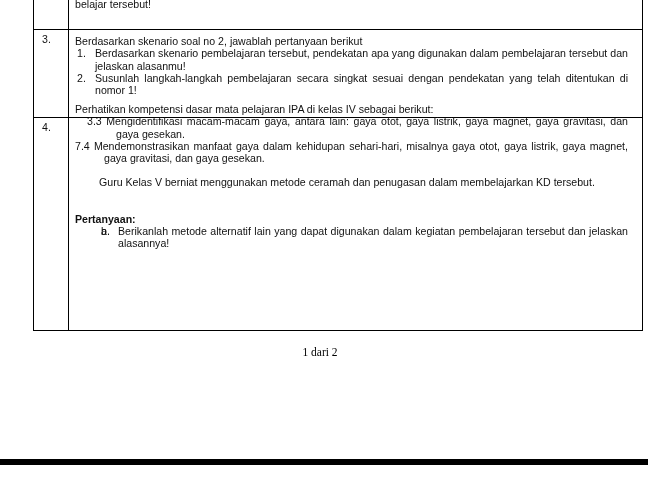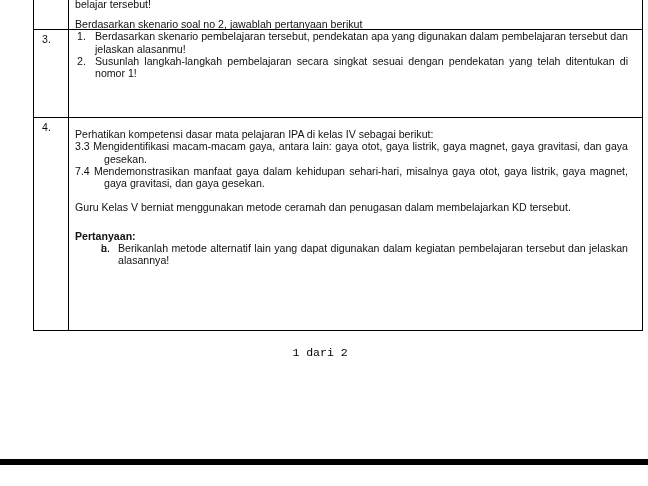--- a/index.html
+++ b/index.html
@@ -18,60 +18,60 @@
   .content p { margin:0; }
   .just { text-align:justify; text-align-last:auto; }
   .item { position:relative; padding-left:20px; }
   .item .mark { position:absolute; left:2px; top:0; }
   .kd { position:relative; padding-left:29px; text-indent:-29px; }
   .qitem { position:relative; padding-left:43px; }
   .qitem .mark { position:absolute; left:26px; top:0; }
   .bold { font-weight:bold; }
   .pagenum {
     position:absolute; left:0; width:640px; top:346px; text-align:center;
-    font-family:Liberation Mono, monospace; font-size:11.5px; color:#000;
+    font-family:Liberation Serif, serif; font-size:11.5px; color:#000;
   }
   .bar { position:absolute; left:0; top:459px; width:648px; height:6px; background:#000; }
 </style>
 </head>
 <body>
 
 <div class="table">
   <div class="vline"></div>
   <div class="hline" style="top:31px;"></div>
   <div class="hline" style="top:119px;"></div>
 
   <div class="content" style="top:0px;">
     <p>belajar tersebut!</p>
   </div>
 
   <div class="num" style="top:35px;">3.</div>
-  <div class="content" style="top:20px;">
+  <div class="content" style="top:37px;">
     <p>Berdasarkan skenario soal no 2, jawablah pertanyaan berikut</p>
     <div class="item just">
       <span class="mark">1.</span>
       <span>Berdasarkan skenario pembelajaran tersebut, pendekatan apa yang digunakan dalam pembelajaran tersebut dan jelaskan alasanmu!</span>
     </div>
     <div class="item just">
       <span class="mark">2.</span>
       <span>Susunlah langkah-langkah pembelajaran secara singkat sesuai dengan pendekatan yang telah ditentukan di nomor 1!</span>
     </div>
   </div>
 
   <div class="num" style="top:123px;">4.</div>
-  <div class="content" style="top:130px;">
+  <div class="content" style="top:105px;">
     <p>Perhatikan kompetensi dasar mata pelajaran IPA di kelas IV sebagai berikut:</p>
-    <div class="kd just" style="margin-left:0;">
+    <div class="kd just" style="margin-left:12px;">
       <span>3.3 Mengidentifikasi macam-macam gaya, antara lain: gaya otot, gaya listrik, gaya magnet, gaya gravitasi, dan gaya gesekan.</span>
     </div>
     <div class="kd just">
       <span>7.4 Mendemonstrasikan manfaat gaya dalam kehidupan sehari-hari, misalnya gaya otot, gaya listrik, gaya magnet, gaya gravitasi, dan gaya gesekan.</span>
     </div>
-    <p class="just" style="margin-top:12px;">Guru Kelas V berniat menggunakan metode ceramah dan penugasan dalam membelajarkan KD tersebut.</p>
-    <p class="bold" style="margin-top:16px;">Pertanyaan:</p>
+    <p class="just" style="margin-top:12px;margin-left:24px;">Guru Kelas V berniat menggunakan metode ceramah dan penugasan dalam membelajarkan KD tersebut.</p>
+    <p class="bold" style="margin-top:24px;">Pertanyaan:</p>
     <div class="qitem just">
       <span class="mark">a.</span>
     </div>
     <div class="qitem just">
       <span class="mark">b.</span>
       <span>Berikanlah metode alternatif lain yang dapat digunakan dalam kegiatan pembelajaran tersebut dan jelaskan alasannya!</span>
     </div>
   </div>
 </div>
 

